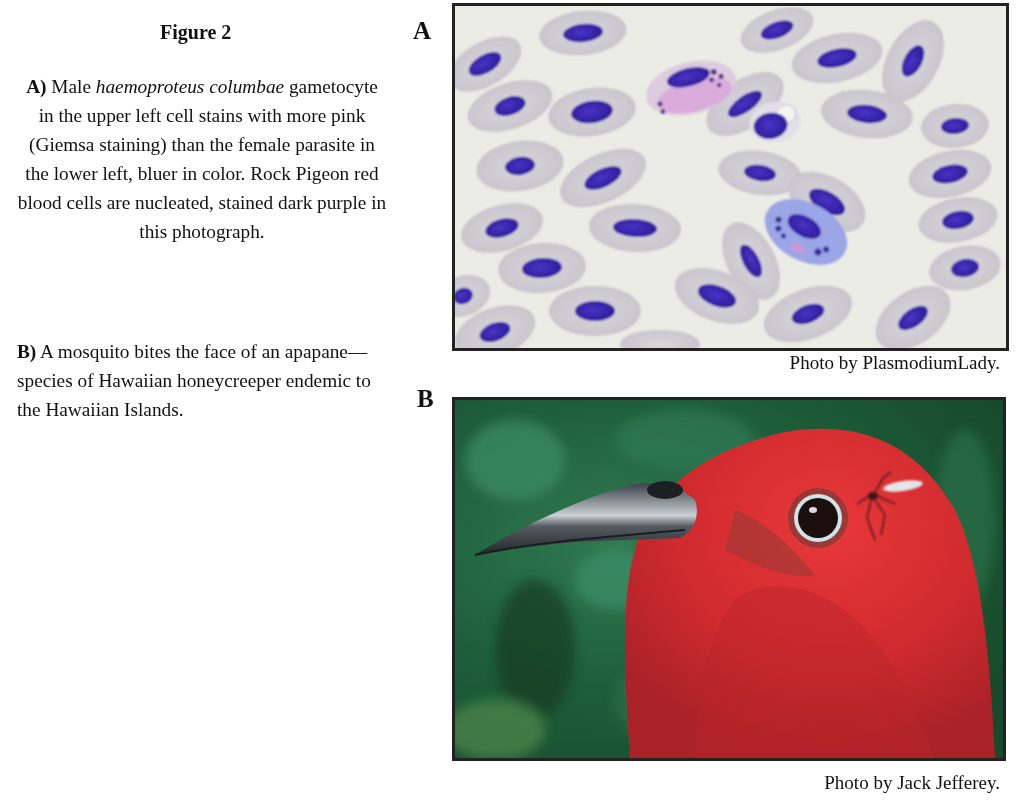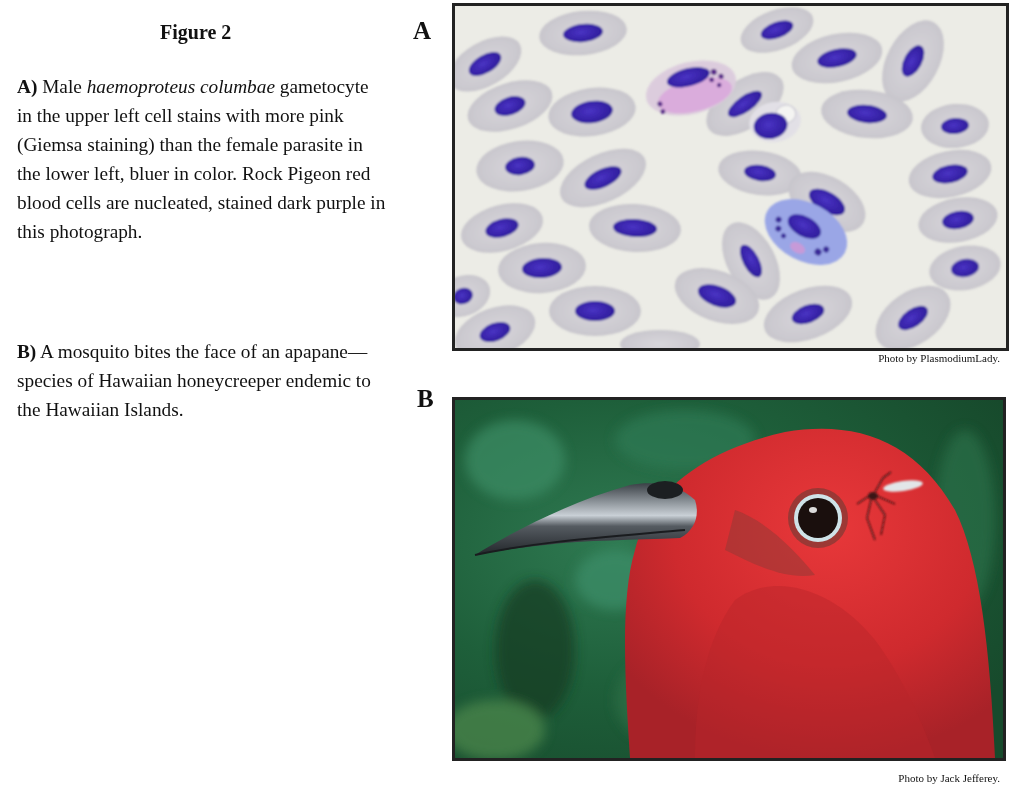--- a/index.html
+++ b/index.html
@@ -1,30 +1,30 @@
 <!DOCTYPE html>
 <html><head>
 <meta charset="utf-8">
 <style>
   html, body { margin: 0; padding: 0; background: #ffffff; }
   body { width: 1024px; height: 807px; position: relative; overflow: hidden;
          font-family: "Liberation Serif", "DejaVu Serif", serif; color: #111; }
   .fig-title { position: absolute; left: 160px; top: 21px; font-size: 20px; font-weight: bold; text-align: right; }
   .caption { position: absolute; left: 17px; width: 370px; font-size: 19.3px; line-height: 29px; }
   .caption b { font-weight: bold; }
-  .caption-a { top: 72px; }
+  .caption-a { top: 72px; text-align: center; }
   .caption-b { top: 337px; }
   .panel-letter { position: absolute; font-size: 25px; font-weight: bold; }
   .letter-a { left: 413px; top: 17px; }
   .letter-b { left: 417px; top: 385px; }
   .frame { position: absolute; border: 3px solid #222; box-sizing: border-box; overflow: hidden; }
   .frame-a { left: 452px; top: 3px; width: 557px; height: 348px; background: #ecece6; }
   .frame-b { left: 452px; top: 397px; width: 554px; height: 364px; background: #1f5a35; }
   .frame svg { display: block; width: 100%; height: 100%; }
-  .credit { position: absolute; font-size: 11px; text-align: left; }
+  .credit { position: absolute; font-size: 19px; text-align: left; }
   .credit-a { right: 24px; top: 352px; }
   .credit-b { right: 24px; top: 772px; }
 </style>
 </head>
 <body>
 
 <div class="fig-title">Figure 2</div>
 
 <div class="caption caption-a"><b>A)</b><span> Male </span><i>haemoproteus columbae</i><span> gametocyte in the upper left cell stains with more pink (Giemsa staining) than the female parasite in the lower left, bluer in color. Rock Pigeon red blood cells are nucleated, stained dark purple in this photograph.</span></div>
 

